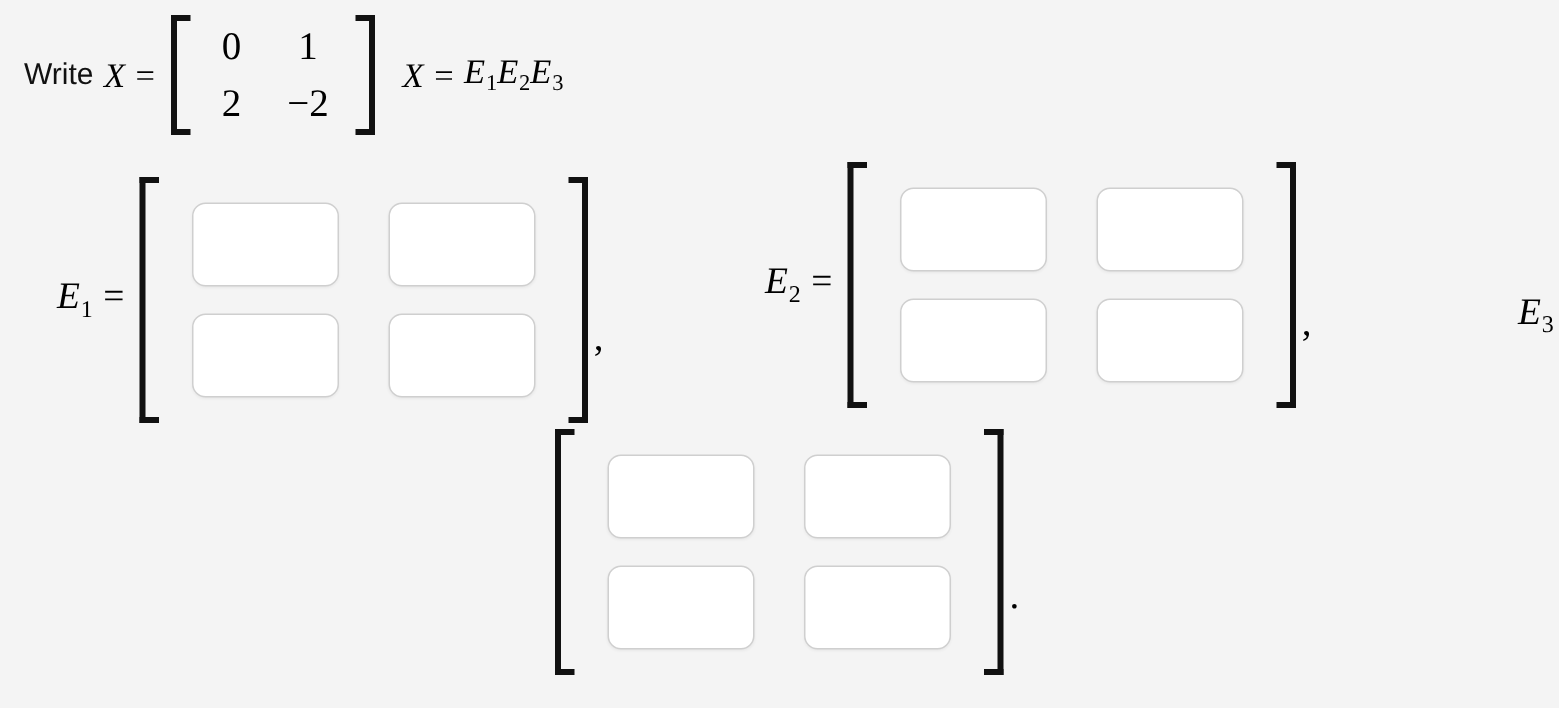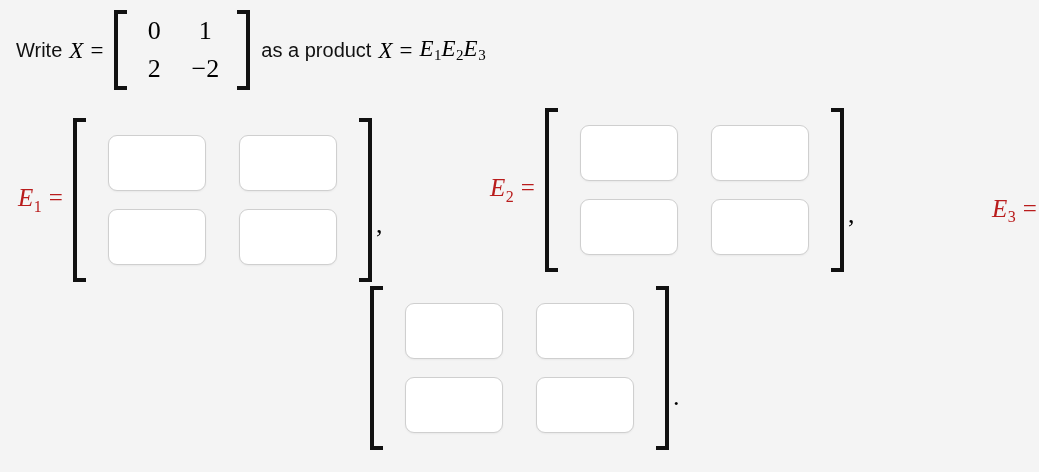--- a/index.html
+++ b/index.html
@@ -140,24 +140,25 @@
   
   .eq-row {
     position: absolute;
     display: flex;
     align-items: center;
   }
   .label {
     font-family: "Liberation Serif", serif;
     font-style: italic;
     font-size: 25px;
-    color: #b91c1c;
+    color: #000000;
     line-height: 1;
     white-space: nowrap;
     margin-right: 10px;
+    margin-left: 20px;
   }
   .label .sub {
     font-size: 16px;
     font-style: normal;
     vertical-align: -0.32em;
   }
   .punct {
     font-family: "Liberation Serif", serif;
     font-size: 26px;
     color: #000;
@@ -199,21 +200,20 @@
           <span class="num-cell">−2</span>
         </span>
       </span>
       <span class="bracket right">
         <span class="serif-t"></span>
           <span class="serif-b"></span>
       </span>
     </span>
 
     <span class="sp-lg"></span>
-    <span class="txt">as a product</span>
     <span class="sp"></span>
     <span class="math">X</span>
     <span class="sp"></span>
     <span class="math up">=</span>
     <span class="sp"></span>
     <span class="math"><span>E</span><span class="sub">1</span></span>
     <span class="math"><span>E</span><span class="sub">2</span></span>
     <span class="math"><span>E</span><span class="sub">3</span></span>
     <span class="sp"></span>
   </div>

